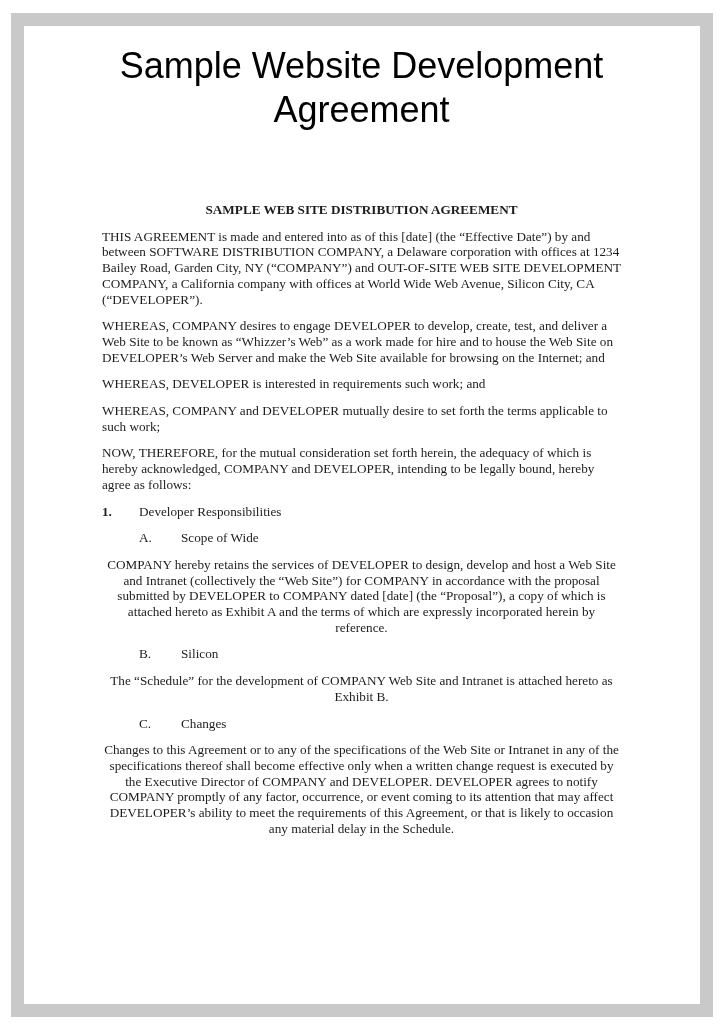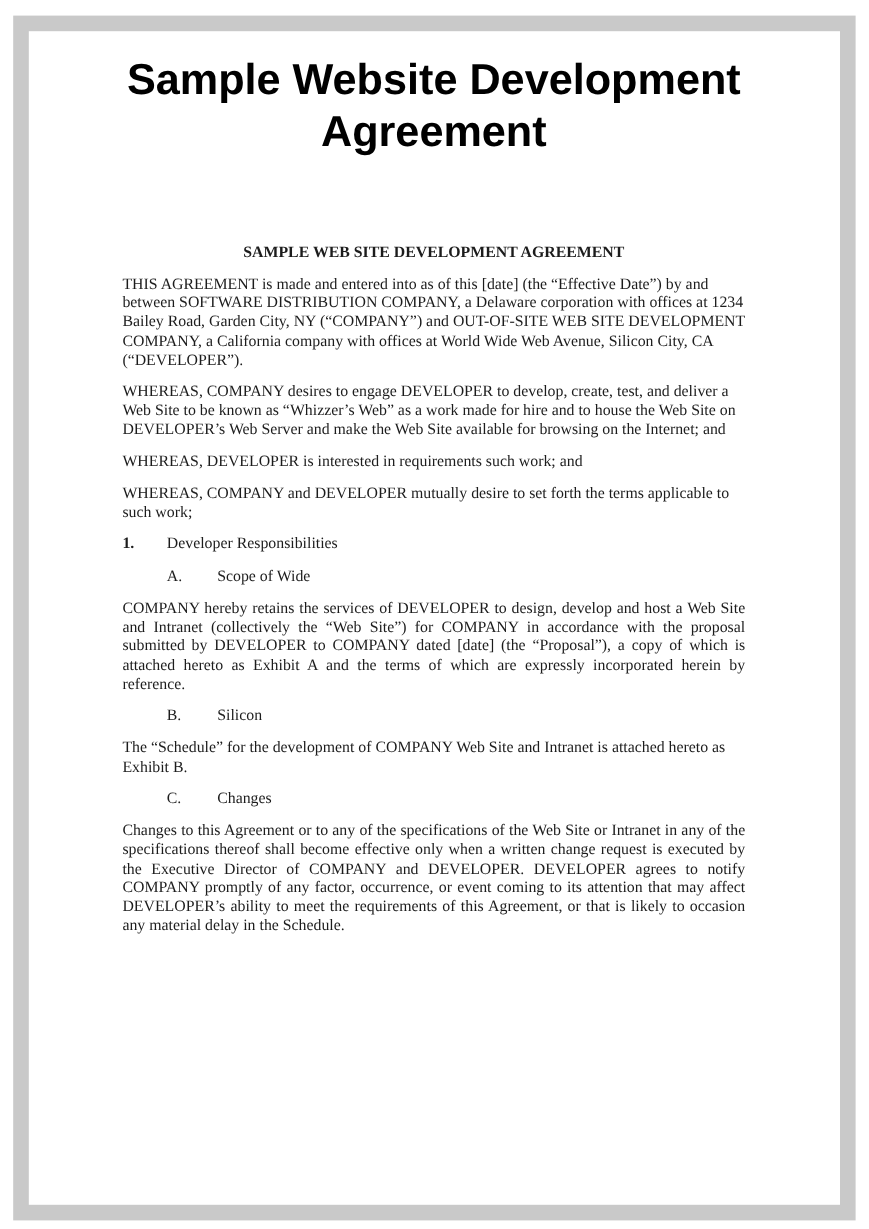--- a/index.html
+++ b/index.html
@@ -16,21 +16,21 @@
     border: 13px solid #c9c9c9;
     background: #ffffff;
   }
   .page-inner {
     width: 100%; height: 100%;
     padding: 18px 79px 0 78px;
   }
   .main-title {
     margin: 0 0 70px 0;
     font-family: "Liberation Sans", sans-serif;
-    font-weight: 700;
+    font-weight: 400;
     font-size: 36px;
     line-height: 44px;
     text-align: center;
     color: #000000;
   }
   .doc {
     font-family: "Liberation Serif", serif;
     font-size: 13.2px;
     line-height: 15.7px;
     color: #1c1c1c;
@@ -45,43 +45,45 @@
   }
   .sec-num { flex: 0 0 37px; font-weight: 700; }
   .sec-title { font-weight: 400; }
   .sub-row {
     display: flex;
     margin: 0 0 11px 37px;
   }
   .sub-letter { flex: 0 0 42px; }
   .sub-body {
     margin-left: 79px;
+    text-align: center;
   }
 </style>
 </head>
 <body>
 
 <div class="page-frame">
   <div class="page-inner">
 
     <h1 class="main-title">Sample Website Development Agreement</h1>
 
     <div class="doc">
 
-      <p class="centered bold">SAMPLE WEB SITE DEVELOPMENT AGREEMENT</p>
+      <p class="centered bold">SAMPLE WEB SITE DISTRIBUTION AGREEMENT</p>
 
       <p>THIS AGREEMENT is made and entered into as of this [date] (the “Effective Date”) by and between SOFTWARE DISTRIBUTION COMPANY, a Delaware corporation with offices at 1234 Bailey Road, Garden City, NY (“COMPANY”) and OUT-OF-SITE WEB SITE DEVELOPMENT COMPANY, a California company with offices at World Wide Web Avenue, Silicon City, CA (“DEVELOPER”).</p>
 
 
       <p>WHEREAS, COMPANY desires to engage DEVELOPER to develop, create, test, and deliver a Web Site to be known as “Whizzer’s Web” as a work made for hire and to house the Web Site on DEVELOPER’s Web Server and make the Web Site available for browsing on the Internet; and</p>
 
       <p>WHEREAS, DEVELOPER is interested in requirements such work; and</p>
 
       <p>WHEREAS, COMPANY and DEVELOPER mutually desire to set forth the terms applicable to such work;</p>
 
+      <p>NOW, THEREFORE, for the mutual consideration set forth herein, the adequacy of which is hereby acknowledged, COMPANY and DEVELOPER, intending to be legally bound, hereby agree as follows:</p>
 
       <div class="sec-row">
         <span class="sec-num">1.</span>
         <span class="sec-title">Developer Responsibilities</span>
       </div>
 
       <div class="sub-row">
         <span class="sub-letter">A.</span>
         <span>Scope of Wide</span>
       </div>

